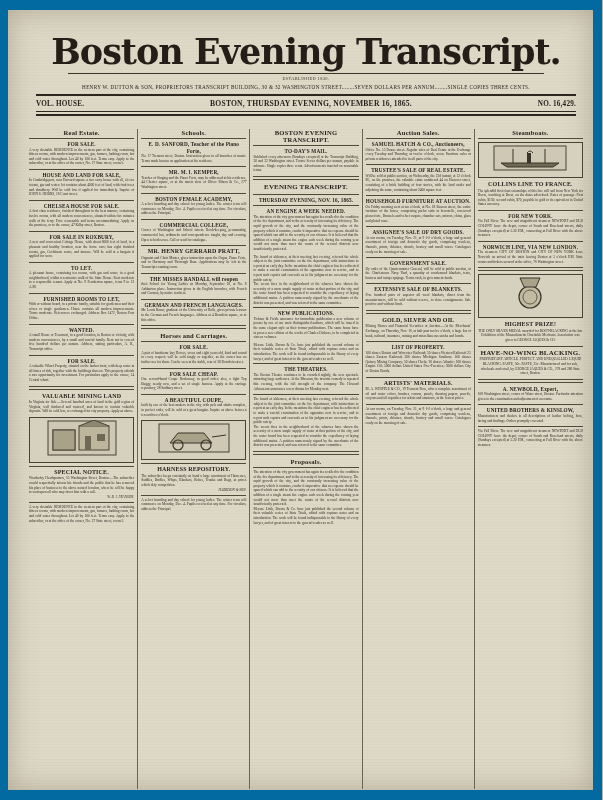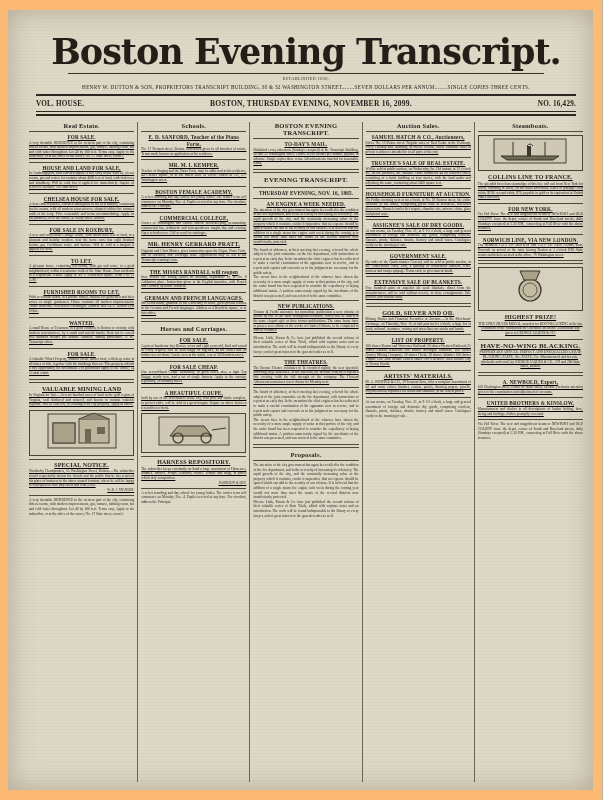--- a/index.html
+++ b/index.html
@@ -1,45 +1,45 @@
 <!DOCTYPE html>
 <html><head>
 <meta charset="utf-8">
 <style>
   html,body{margin:0;padding:0;background:#b9b4a6;}
   body{width:603px;height:800px;overflow:hidden;font-family:"Liberation Serif",serif;}
-  #page{position:relative;width:602px;height:800px;background:#fdba74;}
+  #page{position:relative;width:602px;height:800px;background:#0369a1;}
   .paper{position:absolute;left:8px;top:10px;width:585px;height:780px;background:#ded8c7;
          box-shadow:inset 0 0 28px rgba(120,110,85,.45);}
   .grain{position:absolute;inset:0;background:
      repeating-linear-gradient(0deg, rgba(150,140,110,.05) 0px, rgba(150,140,110,.05) 1px, rgba(0,0,0,0) 1px, rgba(0,0,0,0) 3px);
      pointer-events:none;}
   
   .masthead{position:absolute;left:18px;top:24px;width:560px;text-align:center;}
   .mast-title{font-family:"DejaVu Serif",serif;font-weight:bold;font-size:35px;letter-spacing:-1px;
               color:#231f18;line-height:1;}
   .mast-sub{font-size:4.4px;letter-spacing:.4px;color:#3a342a;margin-top:2px;}
   .mast-rule{border-top:1px solid #3a342a;margin:4px 42px 0 42px;}
   .mast-imprint{font-size:5.2px;letter-spacing:.3px;color:#2c271f;margin-top:3px;}
   .mast-rule2{border-top:2px solid #2c271f;margin:4px 10px 0 10px;}
   .volline{display:flex;justify-content:space-between;align-items:baseline;
            margin:3px 10px 0 10px;font-size:7.2px;font-weight:bold;color:#231f18;letter-spacing:.2px;}
   .volline .mid{font-size:7.6px;}
   .mast-rule3{border-top:1px solid #2c271f;margin:3px 10px 0 10px;}
   .mast-rule4{border-top:2px solid #2c271f;margin:1.5px 10px 0 10px;}
 
   
-  .cols{position:absolute;left:18px;top:112px;width:560px;height:660px;display:flex;}
+  .cols{position:absolute;left:18px;top:119px;width:560px;height:660px;display:flex;}
   .col{flex:1;padding:0 3px;border-right:1px solid #6c6350;position:relative;overflow:hidden;}
   .col:last-child{border-right:none;}
   .colhead{text-align:center;font-weight:bold;font-size:6.6px;letter-spacing:.2px;color:#241f18;
            margin:0 0 1px 0;}
   .rule{border-top:1px solid #52493a;margin:2px 0;}
   .rule.dbl{border-top:1px solid #52493a;border-bottom:1px solid #52493a;height:2px;margin:3px 0;}
-  .ad{margin-bottom:3px;text-decoration:underline;}
+  .ad{margin-bottom:3px;}
   .ad-h{text-align:center;font-weight:bold;font-size:5.2px;letter-spacing:.15px;color:#241f18;line-height:1.25;}
   .ad-h.big{font-size:7px;}
   .ad-h.mid{font-size:6px;}
   .body{font-size:3.5px;line-height:1.32;color:#2e2a22;text-align:justify;
         -webkit-hyphens:auto;hyphens:auto;}
   .body.c{text-align:center;}
   .sig{text-align:right;font-size:3.4px;font-style:italic;color:#2e2a22;}
   .figbox{border:1px solid #4a4335;background:#d6d0be;margin:3px 0;padding:2px;text-align:center;}
 </style>
 </head>
@@ -50,21 +50,21 @@
     <div class="grain"></div>
 
     <div class="masthead">
       <div class="mast-title">Boston Evening Transcript.</div>
       <div class="mast-rule"></div>
       <div class="mast-sub">ESTABLISHED 1830.</div>
       <div class="mast-imprint">HENRY W. DUTTON &amp; SON, PROPRIETORS TRANSCRIPT BUILDING, 30 &amp; 32 WASHINGTON STREET........SEVEN DOLLARS PER ANNUM........SINGLE COPIES THREE CENTS.</div>
       <div class="mast-rule2"></div>
       <div class="volline">
         <span>VOL. HOUSE.</span>
-        <span class="mid">BOSTON, THURSDAY EVENING, NOVEMBER 16, 2099.</span>
+        <span class="mid">BOSTON, THURSDAY EVENING, NOVEMBER 16, 1865.</span>
         <span>NO. 16,429.</span>
       </div>
       <div class="mast-rule3"></div>
       <div class="mast-rule4"></div>
     </div>
 
     <div class="cols">
 
       <div class="col">
         <div class="colhead">Real Estate.</div>

